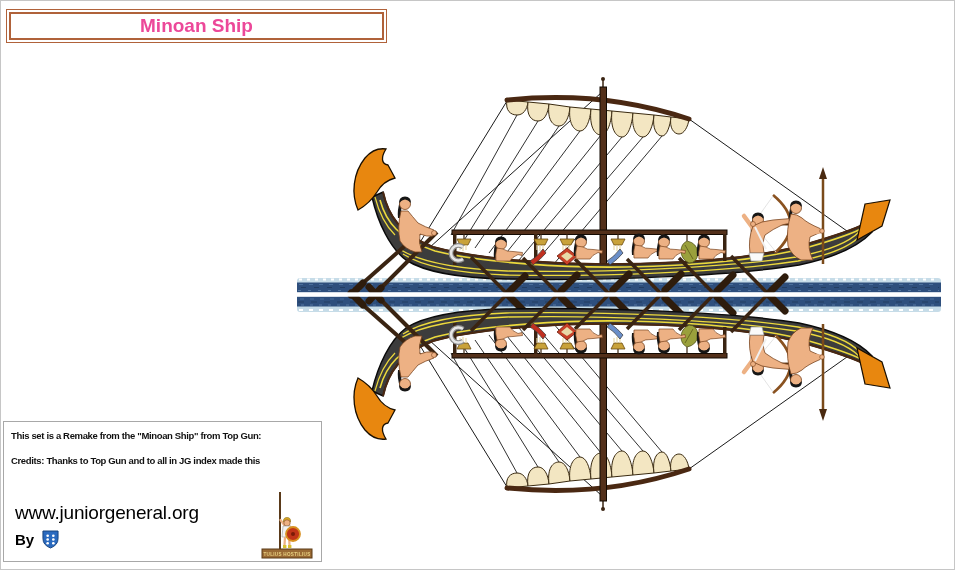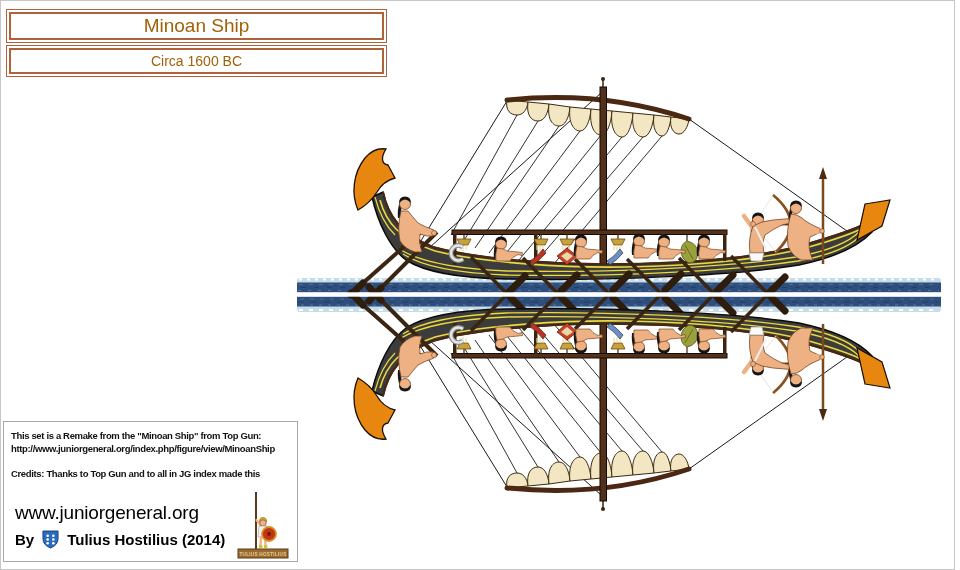--- a/index.html
+++ b/index.html
@@ -1,42 +1,39 @@
 <!DOCTYPE html>
 <html><head>
 <meta charset="utf-8">
 <style>
   html,body{margin:0;padding:0;background:#fff;}
   body{font-family:"Liberation Sans",sans-serif;}
   .page{position:relative;width:953px;height:568px;border:1px solid #c6c6c6;background:#fff;overflow:hidden;}
   .tbox{position:absolute;left:5px;width:381px;border:1px solid #b0623a;padding:2px;background:#fff;box-sizing:border-box;}
-  .tbox-inner{border:2px solid #b0623a;text-align:center;font-weight:normal;color:#a16207;}
+  .tbox-inner{border:2px solid #b0623a;text-align:center;font-weight:bold;color:#ec4899;}
   .tbox-main{top:8px;}
   .tbox-main .tbox-inner{font-size:19px;line-height:22px;padding:1px 0;}
   .tbox-sub{top:44px;}
   .tbox-sub .tbox-inner{font-size:14px;line-height:18px;padding:2px 0;}
   .shipsvg{position:absolute;left:0;top:0;}
-  .credits-box{position:absolute;left:2px;top:420px;width:295px;height:141px;border:1px solid #a8a8a8;background:#fff;box-sizing:border-box;}
+  .credits-box{position:absolute;left:2px;top:420px;width:319px;height:141px;border:1px solid #a8a8a8;background:#fff;box-sizing:border-box;}
   .credits-text{position:absolute;left:7px;top:7px;font-size:9.5px;font-weight:bold;letter-spacing:-0.35px;line-height:13px;color:#111;}
   .credits-text span{display:block;white-space:nowrap;}
   .credits-gap{height:12px;}
   .site-line{position:absolute;left:11px;top:80px;font-size:19px;letter-spacing:-0.2px;font-weight:normal;color:#000;white-space:nowrap;}
   .by-line{position:absolute;left:11px;top:108px;font-size:15px;font-weight:bold;color:#000;display:flex;align-items:center;gap:8px;white-space:nowrap;}
   .figurine{position:absolute;right:5px;top:70px;}
 </style>
 </head>
 <body>
 
 <div class="page">
 
   <div class="tbox tbox-main">
     <div class="tbox-inner">Minoan Ship</div>
-  </div>
-  <div class="tbox tbox-sub">
-    <div class="tbox-inner">Circa 1600 BC</div>
   </div>
 
   <svg class="shipsvg" width="953" height="568" viewBox="0 0 953 568">
     <defs>
 
       <g id="head">
         <path d="M -5,-3 Q -8,6 -7,14 L -4,14 Q -4,5 -3,-1 Z" fill="#161616"></path>
         <circle r="5.5" fill="#edb184" stroke="#7a4520" stroke-width="0.8"></circle>
         <path d="M -6,-1 Q -6,-7.5 0,-7.5 Q 6,-7.5 6,-1 Q 3,-4.5 0,-4.5 Q -3,-4.5 -6,-1 Z" fill="#161616"></path>
       </g>
@@ -216,41 +213,39 @@
     <use href="#half"></use>
 
     <use href="#half" transform="translate(0,586) scale(1,-1)"></use>
 
     <rect x="294" y="291.3" width="650" height="4.4" fill="#ffffff"></rect>
   </svg>
 
   <div class="credits-box">
     <div class="credits-text">
       <span>This set is a Remake from the "Minoan Ship" from Top Gun:</span>
-      <span>http://www.juniorgeneral.org/index.php/figure/view/MinoanShip</span>
       <div class="credits-gap"></div>
       <span>Credits: Thanks to Top Gun and to all in JG index made this</span>
     </div>
 
     <div class="site-line">www.juniorgeneral.org</div>
 
     <div class="by-line">
       <span>By</span>
       <svg width="17" height="19" viewBox="0 0 18 20">
         <path d="M1,1 H17 V9 Q17,16 9,19 Q1,16 1,9 Z" fill="#2a6abf" stroke="#14407a" stroke-width="1"></path>
         <g fill="#ffffff">
           <circle cx="6" cy="6" r="1.4"></circle>
             <circle cx="12" cy="6" r="1.4"></circle>
           <circle cx="6" cy="10" r="1.4"></circle>
             <circle cx="12" cy="10" r="1.4"></circle>
           <circle cx="6" cy="14" r="1.4"></circle>
             <circle cx="12" cy="14" r="1.4"></circle>
         </g>
       </svg>
-      <span>Tulius Hostilius (2014)</span>
     </div>
 
     <svg class="figurine" width="56" height="68" viewBox="0 0 56 68">
       <line x1="20" y1="0" x2="20" y2="57" stroke="#5a3a1a" stroke-width="2"></line>
       <line x1="25" y1="34" x2="20.5" y2="28" stroke="#edb184" stroke-width="2.2" stroke-linecap="round"></line>
       <path d="M 23.5,30 Q 23,25.5 27,25.5 Q 31,25.5 30.5,30 Z" fill="#d8a826" stroke="#8a6a10" stroke-width="0.6"></path>
       <circle cx="27" cy="31" r="3.2" fill="#edb184" stroke="#7a4520" stroke-width="0.6"></circle>
       <path d="M 23,34 L 31,34 L 32,45 L 22,45 Z" fill="#f2f2f2" stroke="#999999" stroke-width="0.6"></path>
       <line x1="25" y1="45" x2="24.5" y2="53" stroke="#edb184" stroke-width="2.2"></line>
       <line x1="29" y1="45" x2="29.5" y2="53" stroke="#edb184" stroke-width="2.2"></line>

